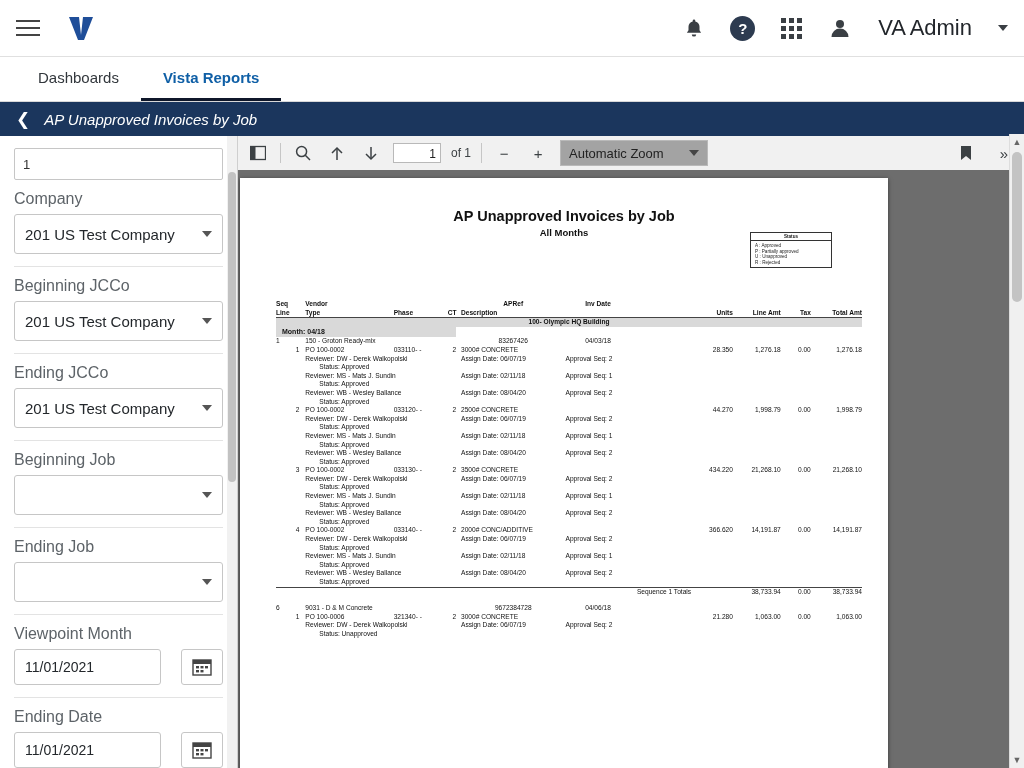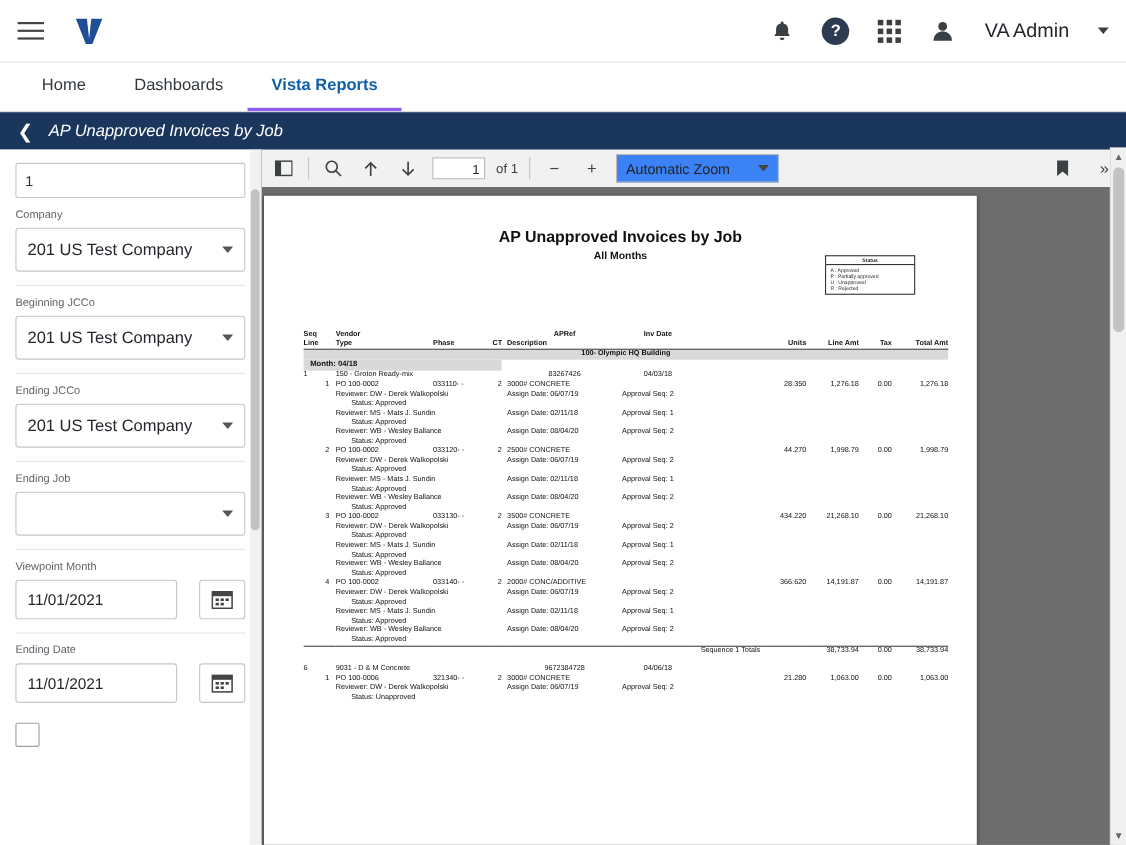--- a/index.html
+++ b/index.html
@@ -14,57 +14,57 @@
   .brandtxt b{font-weight:bold;}
   .brandtxt span.light{font-weight:normal;}
   .tm{font-size:10px;vertical-align:super;color:#555;}
   .topright{margin-left:auto;display:flex;align-items:center;gap:26px;}
   .icn{color:#3a3f44;display:flex;align-items:center;justify-content:center;cursor:pointer;}
   .bell{font-size:20px;}
   .help{width:25px;height:25px;border-radius:50%;background:#2d3b50;color:#fff;font-size:15px;font-weight:bold;display:flex;align-items:center;justify-content:center;}
   .grid9{display:grid;grid-template-columns:repeat(3,5px);grid-template-rows:repeat(3,5px);gap:3px;}
   .grid9 i{display:block;width:5px;height:5px;background:#3a3f44;}
   .avatar{font-size:22px;color:#3a3f44;}
-  .username{font-size:18px;color:#22262b;}
+  .username{font-size:22px;color:#22262b;}
   .caret{width:0;height:0;border-left:5px solid transparent;border-right:5px solid transparent;border-top:6px solid #3a3f44;}
   
   .navbar{height:44px;display:flex;align-items:stretch;padding:0 16px;border-bottom:1px solid #d8d8d8;background:#fff;}
   .navtab{display:flex;align-items:center;padding:0 22px;font-size:15px;color:#32373c;cursor:pointer;border-bottom:3px solid transparent;}
-  .navtab.active{color:#0f5fa6;font-weight:bold;border-bottom:3px solid #8b5cf6;}
+  .navtab.active{color:#0f5fa6;font-weight:bold;border-bottom:3px solid #0f172a;}
   
   .titlestrip{height:34px;background:#1b365d;display:flex;align-items:center;padding:0 10px;color:#fff;}
   .backarrow{font-size:17px;margin:0 14px 0 6px;cursor:pointer;}
   .titletxt{font-style:italic;font-size:15px;}
   
   .wrap{display:flex;height:calc(768px - 56px - 44px - 34px);}
   .sidebar{width:237px;border-right:1px solid #cfcfcf;background:#fff;overflow:hidden;position:relative;}
   .sb-inner{padding:0 14px;}
   .pagebox{margin:12px 0 6px 0;}
   .pagebox input{width:100%;height:32px;box-sizing:border-box;border:1px solid #c6c6c6;border-radius:2px;padding:0 8px;font-size:13px;color:#333;font-family:"Liberation Sans",sans-serif;}
   .fld{margin-top:10px;}
-  .fld label{display:block;font-size:10px;color:#5d6368;margin-bottom:6px;}
+  .fld label{display:block;font-size:16px;color:#5d6368;margin-bottom:6px;}
   .selbox{position:relative;height:38px;border:1px solid #c6c6c6;border-radius:3px;display:flex;align-items:center;padding:0 10px;background:#fff;}
   .selbox .val{font-size:15px;color:#23272b;}
   .selbox .dd{position:absolute;right:10px;top:50%;transform:translateY(-50%);width:0;height:0;border-left:5px solid transparent;border-right:5px solid transparent;border-top:6px solid #555;}
   .fld .line{border-bottom:1px solid #e3e3e3;margin-top:12px;}
   .datewrap{display:flex;gap:20px;}
   .datebox{flex:1;height:34px;border:1px solid #c6c6c6;border-radius:3px;display:flex;align-items:center;padding:0 10px;font-size:14px;color:#23272b;background:#fff;}
   .calbtn{width:40px;height:34px;border:1px solid #c6c6c6;border-radius:3px;display:flex;align-items:center;justify-content:center;background:#fff;cursor:pointer;}
   .chkrow{display:flex;align-items:center;gap:12px;margin-top:18px;}
   .chk{width:20px;height:20px;border:1px solid #9aa0a6;border-radius:2px;background:#fff;}
   .sb-scroll{position:absolute;right:0;top:0;width:10px;height:100%;background:#f1f1f1;}
   .sb-thumb{position:absolute;right:1px;top:36px;width:8px;height:310px;background:#c2c2c2;border-radius:4px;}
   
   .viewer{flex:1;background:#666;position:relative;overflow:hidden;}
   .pdftoolbar{height:34px;background:#f1f1f1;border-bottom:1px solid #b5b5b5;display:flex;align-items:center;padding:0 8px;gap:10px;}
   .tb-btn{display:flex;align-items:center;justify-content:center;color:#3c4144;cursor:pointer;font-size:15px;height:24px;min-width:24px;}
   .tb-sep{width:1px;height:20px;background:#c6c6c6;}
   .pagenum{width:48px;height:20px;border:1px solid #b9b9b9;background:#fff;font-size:12px;color:#222;text-align:right;padding:0 4px;line-height:20px;box-sizing:border-box;}
   .of{font-size:12px;color:#3c4144;}
-  .zoomsel{height:24px;min-width:130px;border:1px solid #b9b9b9;background:#3b82f6;display:flex;align-items:center;padding:0 8px;font-size:13px;color:#222;position:relative;}
+  .zoomsel{height:24px;min-width:130px;border:1px solid #b9b9b9;background:#a3a3a3;display:flex;align-items:center;padding:0 8px;font-size:13px;color:#222;position:relative;}
   .zoomsel .dd{position:absolute;right:8px;top:50%;transform:translateY(-50%);width:0;height:0;border-left:5px solid transparent;border-right:5px solid transparent;border-top:6px solid #444;}
   .tb-right{margin-left:auto;display:flex;align-items:center;gap:14px;}
   .pagearea{position:absolute;left:0;right:0;top:34px;bottom:0;background:#6d6d6d;overflow:hidden;}
   .page{position:absolute;left:2px;top:8px;width:648px;height:700px;background:#fff;box-shadow:0 1px 4px rgba(0,0,0,.5);overflow:hidden;}
   .pg-inner{position:relative;width:100%;height:100%;font-family:"Liberation Sans",sans-serif;}
   .rpt-title{text-align:center;font-size:14.5px;font-weight:bold;color:#111;margin-top:30px;}
   .rpt-sub{text-align:center;font-size:9.5px;font-weight:bold;color:#111;margin-top:3px;}
   .legend{position:absolute;right:56px;top:24px;border:1px solid #333;width:80px;}
   .legend .lg-h{text-align:center;font-size:4.6px;border-bottom:1px solid #333;padding:1px 0;font-weight:bold;}
   .legend .lg-b{padding:2px 4px;}
@@ -132,21 +132,20 @@
           <circle cx="12" cy="8" r="4" fill="#3a3f44"></circle>
           <path d="M3.5 21a8.5 8.5 0 0117 0z" fill="#3a3f44"></path>
         </svg>
     </div>
     <div class="username">VA Admin</div>
     <div class="caret"></div>
   </div>
 </div>
 
 <div class="navbar">
-  <div class="navtab">Home</div>
   <div class="navtab">Dashboards</div>
   <div class="navtab active">Vista Reports</div>
 </div>
 
 <div class="titlestrip">
   <div class="backarrow">❮</div>
   <div class="titletxt">AP Unapproved Invoices by Job</div>
 </div>
 
 <div class="wrap">
@@ -177,20 +176,28 @@
 
       <div class="fld">
         <label>Ending JCCo</label>
         <div class="selbox">
           <span class="val">201 US Test Company</span>
           <span class="dd"></span>
         </div>
         <div class="line"></div>
       </div>
 
+      <div class="fld">
+        <label>Beginning Job</label>
+        <div class="selbox">
+          <span class="val"></span>
+          <span class="dd"></span>
+        </div>
+        <div class="line"></div>
+      </div>
 
       <div class="fld">
         <label>Ending Job</label>
         <div class="selbox">
           <span class="val"></span>
           <span class="dd"></span>
         </div>
         <div class="line"></div>
       </div>
 

